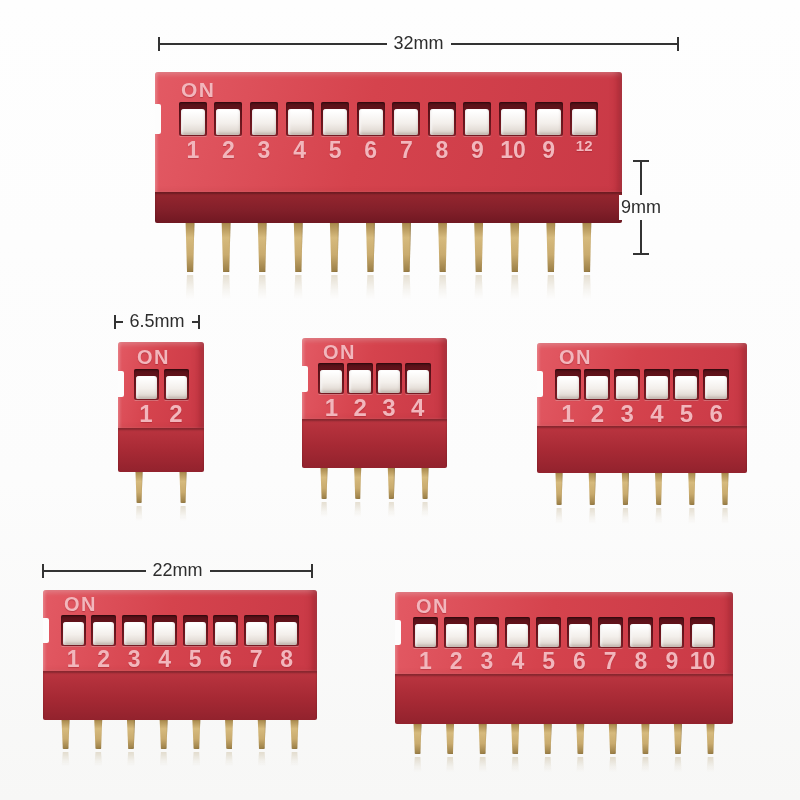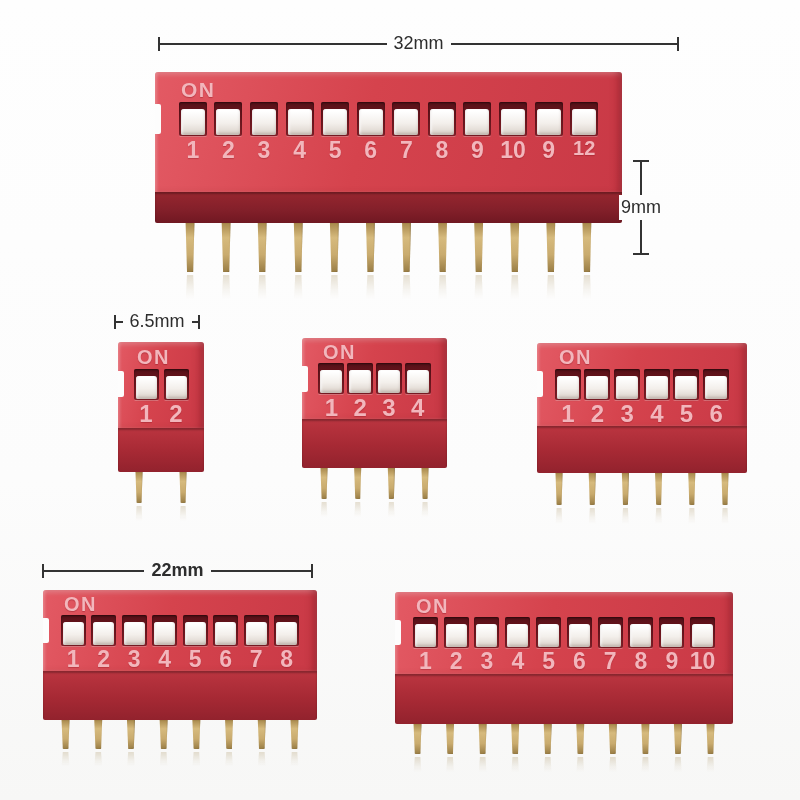--- a/index.html
+++ b/index.html
@@ -175,21 +175,21 @@
           <div class="num" style="font-size: 23px;">2</div>
           <div class="num" style="font-size: 23px;">3</div>
           <div class="num" style="font-size: 23px;">4</div>
           <div class="num" style="font-size: 23px;">5</div>
           <div class="num" style="font-size: 23px;">6</div>
           <div class="num" style="font-size: 23px;">7</div>
           <div class="num" style="font-size: 23px;">8</div>
           <div class="num" style="font-size: 23px;">9</div>
           <div class="num" style="font-size: 23px;">10</div>
           <div class="num" style="font-size: 23px;">9</div>
-          <div class="num" style="font-size: 20px;">12</div>
+          <div class="num" style="font-size: 15px;">12</div>
         </div>
       </div>
       <div class="front-face dark" style="height: 31px;"></div>
       <div class="notch" style="left: 0px; top: 32px; width: 6px; height: 30px;"></div>
     </div>
     <div class="pins" style="left: 155px; top: 223px; width: 467px; height: 49px; padding: 0px 30px;">
       <div class="pin" style="width: 10px;"></div>
       <div class="pin" style="width: 10px;"></div>
       <div class="pin" style="width: 10px;"></div>
       <div class="pin" style="width: 10px;"></div>
@@ -370,21 +370,21 @@
       <div class="pin" style="width: 8px;"></div>
     </div>
     <div class="pins reflection" style="left: 537px; top: 508px; width: 210px; height: 18px; padding: 0px 18px; opacity: 0.55;">
       <div class="pin" style="width: 8px;"></div>
       <div class="pin" style="width: 8px;"></div>
       <div class="pin" style="width: 8px;"></div>
       <div class="pin" style="width: 8px;"></div>
       <div class="pin" style="width: 8px;"></div>
       <div class="pin" style="width: 8px;"></div>
     </div>
-    <div class="hdim" style="left: 42px; top: 562px; width: 271px; font-weight: bold;">
+    <div class="hdim" style="left: 42px; top: 562px; width: 271px;">
       <div class="tick"></div>
       <div class="seg"></div>
       <div class="dim-label">22mm</div>
       <div class="seg"></div>
       <div class="tick"></div>
     </div>
     <div class="dip-body" style="left: 43px; top: 590px; width: 274px;">
       <div class="top-face" style="width: 274px; height: 81px;">
         <div class="on-row" style="height: 24px; padding-left: 21px;">
           <div class="on-label" style="font-size: 20px;">ON</div>

